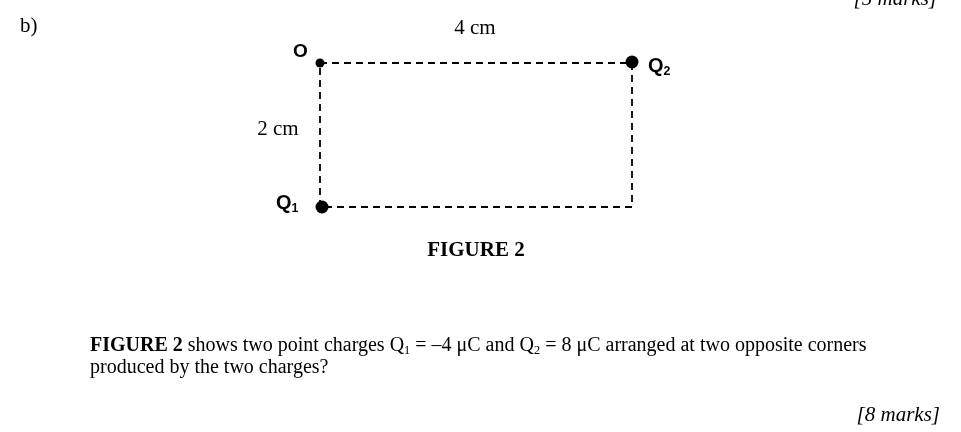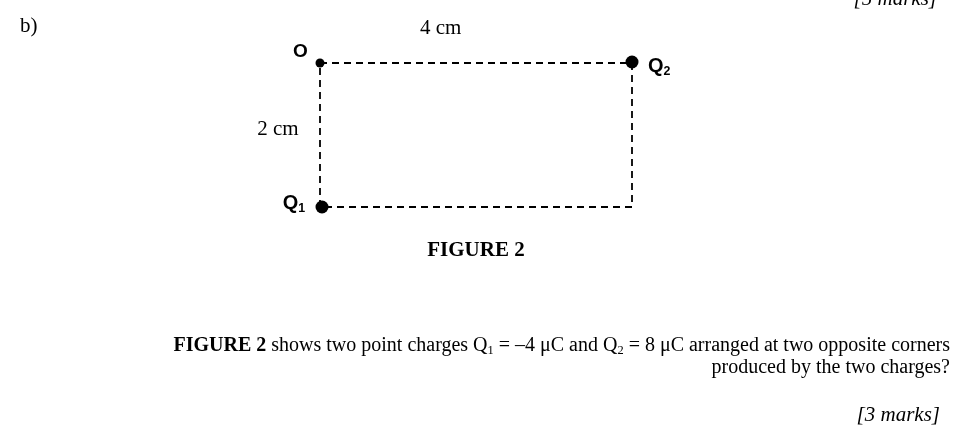--- a/index.html
+++ b/index.html
@@ -24,20 +24,21 @@
     position: absolute;
     left: 20px;
     top: 13px;
     font-size: 21px;
   }
   .dim-top {
     position: absolute;
     left: 420px;
     top: 15px;
     width: 110px;
+    text-align: center;
     font-size: 21px;
   }
   .dim-left {
     position: absolute;
     left: 248px;
     top: 116px;
     width: 60px;
     text-align: center;
     font-size: 21px;
   }
@@ -56,21 +57,21 @@
     font-family: "Liberation Sans", sans-serif;
     font-weight: bold;
     font-size: 20px;
     margin-top: 8px;
   }
   .lbl-q1 {
     position: absolute;
     left: 276px;
     top: 191px;
     width: 36px;
-    text-align: center;
+    text-align: left;
     font-family: "Liberation Sans", sans-serif;
     font-weight: bold;
     font-size: 20px;
   }
   .rect-svg {
     position: absolute;
     left: 310px;
     top: 53px;
   }
   .caption {
@@ -86,21 +87,20 @@
     position: absolute;
     left: 90px;
     top: 334px;
     width: 860px;
     font-size: 20px;
   }
   .qline {
     white-space: nowrap;
     line-height: 21.5px;
     height: 21.5px;
-    text-align: right;
   }
   .marks-bottom {
     position: absolute;
     right: 21px;
     top: 402px;
     font-style: italic;
     font-size: 21px;
   }
   .sub {
     font-size: 0.62em;
@@ -138,15 +138,15 @@
     </svg>
 
     <div class="caption">FIGURE 2</div>
   </div>
 
   <div class="question">
     <div class="qline"><b>FIGURE 2</b><span> shows two point charges Q</span><span class="sub">1</span><span> = –4 μC and Q</span><span class="sub">2</span><span> = 8 μC arranged at two opposite corners</span></div>
     <div class="qline">produced by the two charges?</div>
   </div>
 
-  <div class="marks-bottom">[3 marks]</div>
+  <div class="marks-bottom">[8 marks]</div>
 
 </div>
 
 </body></html>

